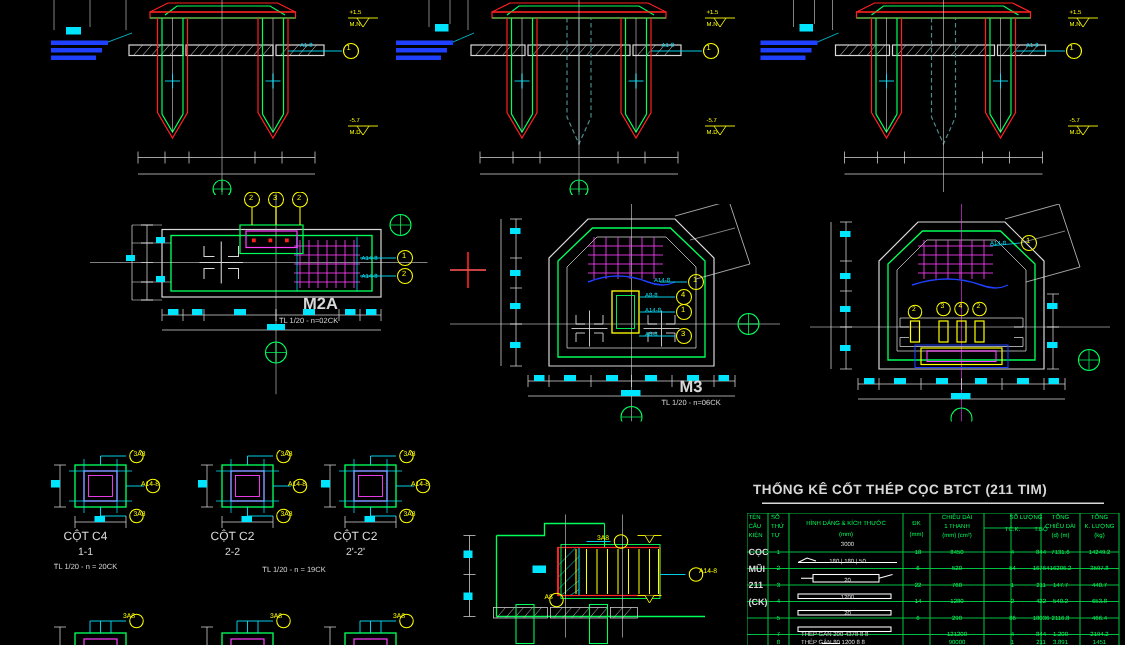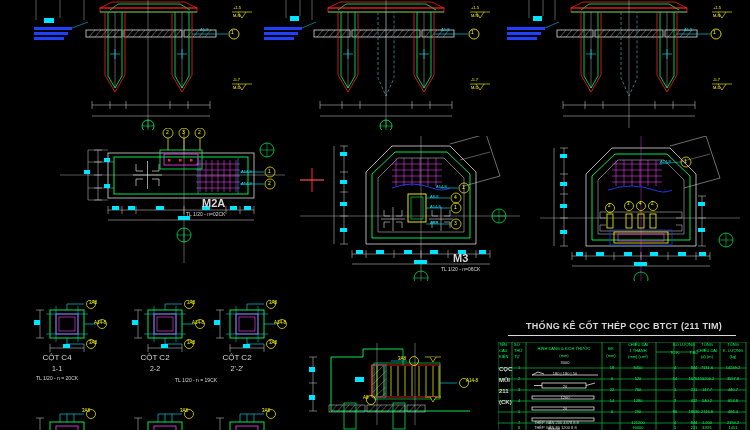--- a/index.html
+++ b/index.html
@@ -898,21 +898,21 @@
       <rect x="14" y="32" width="6" height="5"></rect>
         <rect x="14" y="60" width="6" height="5"></rect>
       <rect x="60" y="42" width="9" height="5"></rect>
     </g>
   </svg>
   <div class="lbl ylw t45" style="left:398px;top:357px">3A8</div>
   <div class="lbl ylw t45" style="left:466px;top:379px">A14-8</div>
   <div class="lbl ylw t45" style="left:363px;top:396px">A8</div>
 
   <div class="abs" style="left:498px;top:322px;width:250px;height:108px">
-    <div class="lbl wht t9 bold" style="left:28px;top:0;letter-spacing:0.3px">THỐNG KÊ CỐT THÉP CỌC BTCT (211 TIM)</div>
+    <div class="lbl wht t9 bold" style="left:4px;top:0;letter-spacing:0.3px">THỐNG KÊ CỐT THÉP CỌC BTCT (211 TIM)</div>
     <div class="abs" style="left:10px;top:13px;width:228px;height:1px;background:#d8d8d8"></div>
 
     <svg class="abs" style="left:0;top:20px" width="250" height="110">
       <g stroke="#00c040" stroke-width="0.7" fill="none">
         <rect x="0" y="0" width="248" height="108"></rect>
         <line x1="0" y1="26" x2="248" y2="26"></line>
         <line x1="0" y1="37" x2="248" y2="37"></line>
         <line x1="0" y1="48" x2="248" y2="48"></line>
         <line x1="0" y1="59" x2="248" y2="59"></line>
         <line x1="0" y1="70" x2="248" y2="70"></line>

